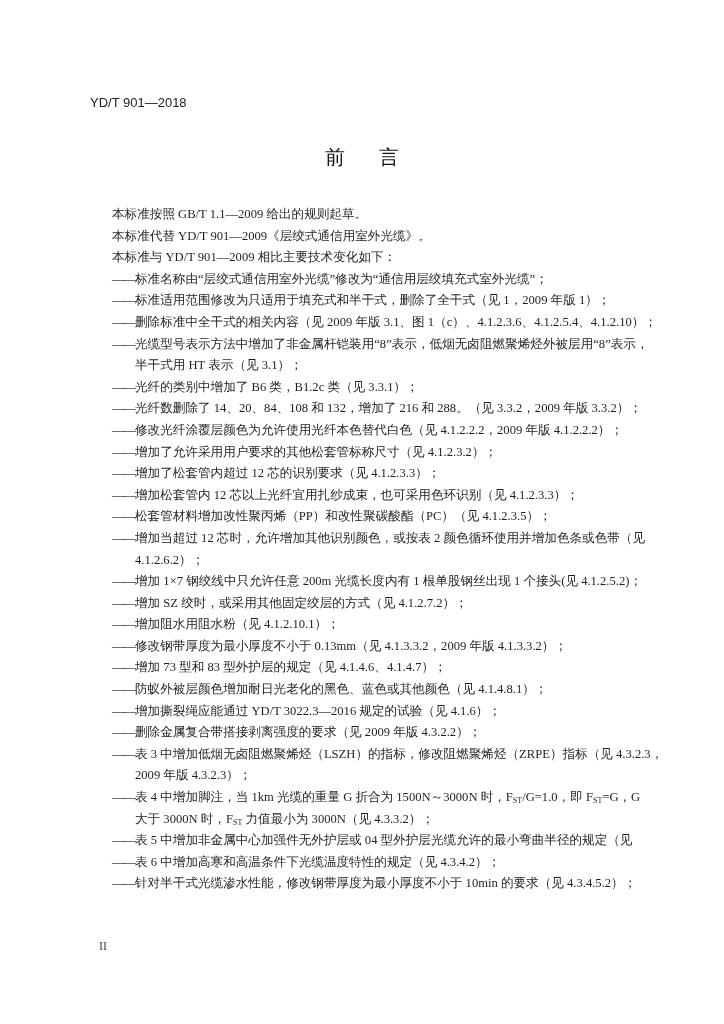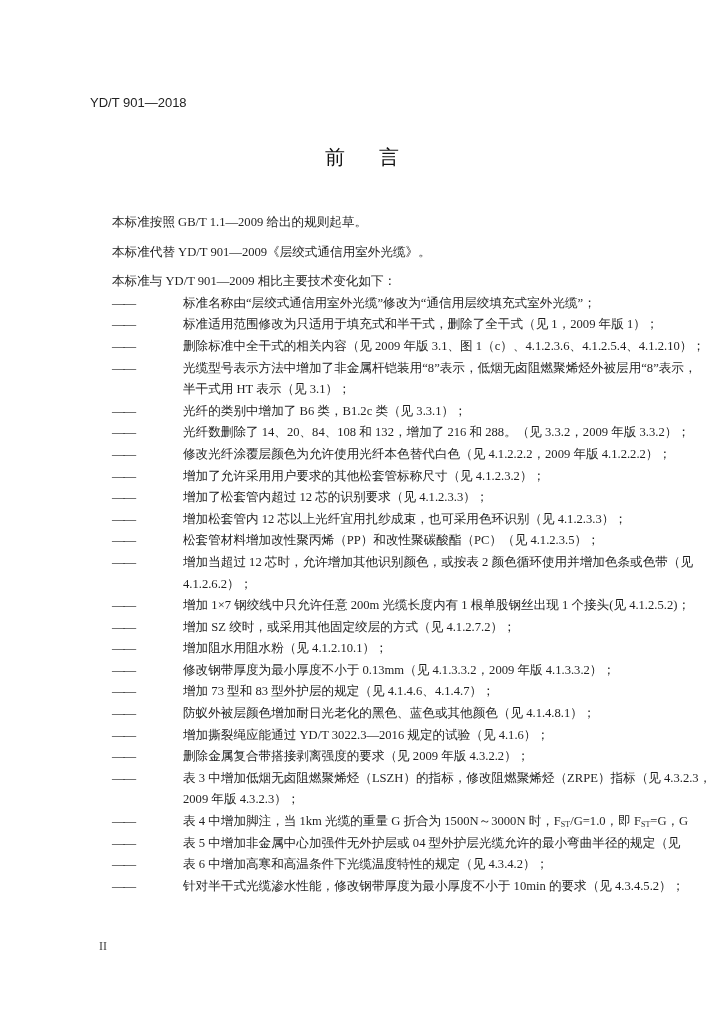--- a/index.html
+++ b/index.html
@@ -1,25 +1,25 @@
 <!DOCTYPE html>
 <html><head>
   <meta charset="utf-8">
   <style>
     html, body { margin: 0; padding: 0; background: #ffffff; }
     body { width: 724px; height: 1024px; position: relative; overflow: hidden; color: #1a1a1a; }
     .header-code { position: absolute; left: 90px; top: 95px; font-family: "Liberation Sans", sans-serif; font-size: 13px; color: #222; }
     .title { position: absolute; left: 0; width: 724px; top: 144px; text-align: center; font-family: "DejaVu Sans", sans-serif; font-size: 20px; letter-spacing: 0; color: #111; }
     .title span.gap { display: inline-block; width: 34px; }
     .body { position: absolute; left: 112px; top: 204px; width: 548px; font-family: "Liberation Serif", "DejaVu Serif", serif; font-size: 12.6px; line-height: 21.6px; color: #1f1f1f; }
-    .line { white-space: nowrap; height: 21.6px; margin-top: 8px; }
+    .line { white-space: nowrap; height: 21.6px; }
     .item { display: flex; }
     .dash { flex: 0 0 auto; width: 23px; letter-spacing: -1px; }
     .item-text { flex: 1 1 auto; }
-    .item-text .row { white-space: nowrap; height: 21.6px; margin-left: 48px; }
+    .item-text .row { white-space: nowrap; height: 21.6px; }
     sub { font-size: 8px; vertical-align: -2px; }
     .page-num { position: absolute; left: 99px; top: 939px; font-family: "Liberation Serif", serif; font-size: 12px; color: #444; }
   </style>
 </head>
 <body>
 
 <div class="header-code">YD/T 901—2018</div>
 
 <div class="title"><span>前</span><span class="gap"></span><span>言</span></div>
 
@@ -154,20 +154,21 @@
         <span class="dash">——</span>
         <div class="item-text">
           <div class="row">表 3 中增加低烟无卤阻燃聚烯烃（LSZH）的指标，修改阻燃聚烯烃（ZRPE）指标（见 4.3.2.3，</div>
           <div class="row">2009 年版 4.3.2.3）；</div>
         </div>
       </div>
       <div class="item">
         <span class="dash">——</span>
         <div class="item-text">
           <div class="row"><span>表 4 中增加脚注，当 1km 光缆的重量 G 折合为 1500N～3000N 时，F</span><sub>ST</sub><span>/G=1.0，即 F</span><sub>ST</sub><span>=G，G</span></div>
+          <div class="row"><span>大于 3000N 时，F</span><sub>ST</sub><span> 力值最小为 3000N（见 4.3.3.2）；</span></div>
         </div>
       </div>
       <div class="item">
         <span class="dash">——</span>
         <div class="item-text">
           <div class="row">表 5 中增加非金属中心加强件无外护层或 04 型外护层光缆允许的最小弯曲半径的规定（见</div>
         </div>
       </div>
       <div class="item">
         <span class="dash">——</span>

